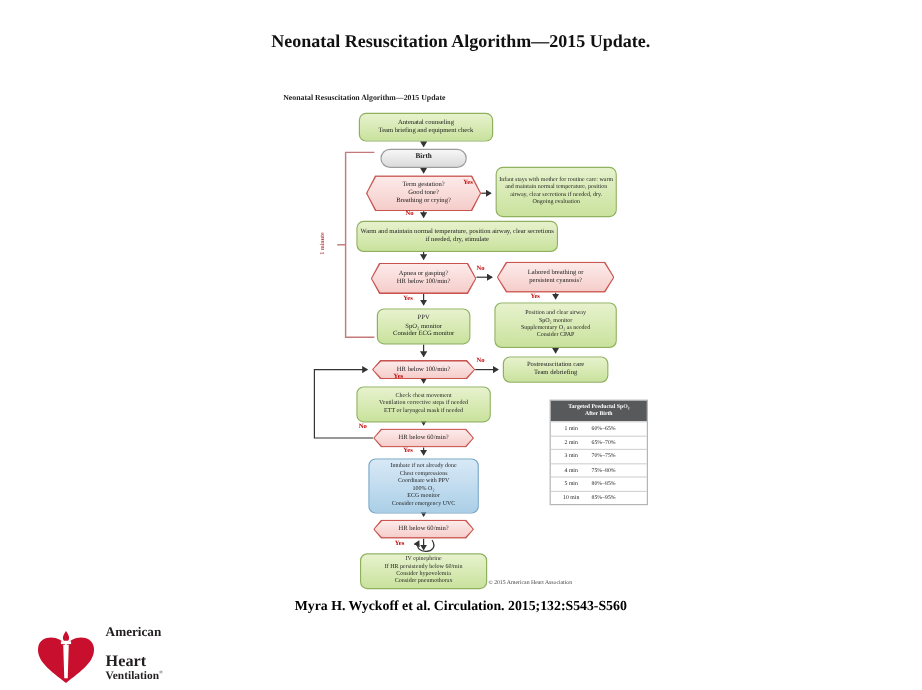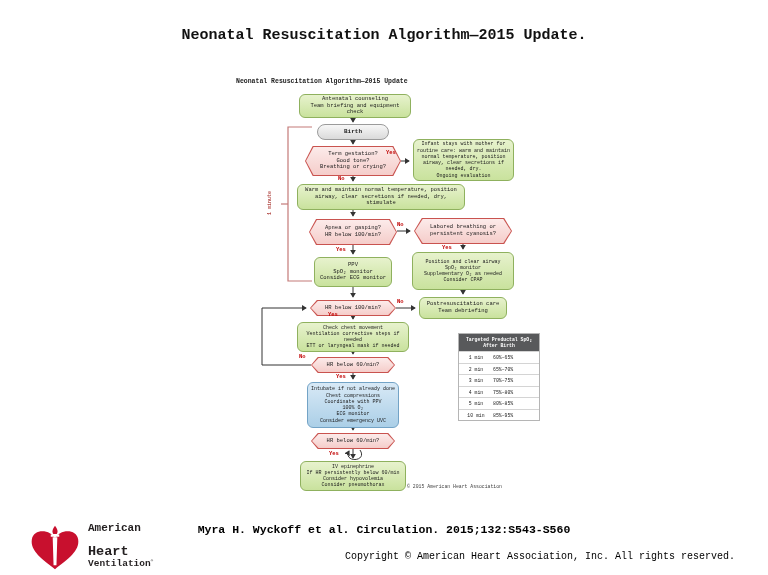--- a/index.html
+++ b/index.html
@@ -1,17 +1,17 @@
 <!DOCTYPE html>
 <html><head>
 <meta charset="utf-8">
 <style>
   html,body{margin:0;padding:0;background:#fff;}
   .page{position:relative;width:768px;height:575px;background:#fff;overflow:hidden;
-        font-family:Liberation Mono, monospace;color:#1a1a1a;}
+        font-family:Liberation Serif, serif;color:#1a1a1a;}
   .page-title{position:absolute;left:0;right:0;top:27px;text-align:center;
         font-size:15px;font-weight:bold;color:#111;}
   .chart-heading{position:absolute;left:236px;top:78px;font-size:6.5px;font-weight:bold;color:#222;}
   .connectors{position:absolute;left:0;top:0;width:768px;height:575px;}
   .node{position:absolute;box-sizing:border-box;display:flex;align-items:center;justify-content:center;
         text-align:center;white-space:pre-line;font-size:5.5px;line-height:1.25;padding:1px 2px;
         overflow:hidden;color:#1c1c1c;}
   .green{background:linear-gradient(#e7f2cd,#c9e29d);border:1px solid #8fb15e;border-radius:6px;}
   .gray{background:linear-gradient(#f7f7f7,#dadada);border:1px solid #9b9b9b;border-radius:8px;font-weight:bold;font-size:6px;}
   .blue{background:linear-gradient(#d8e9f6,#abcfe7);border:1px solid #73a3c6;border-radius:6px;}
@@ -25,21 +25,21 @@
   .timeline-label{position:absolute;left:258px;top:197px;width:30px;height:12px;
         transform:rotate(-90deg);color:#b5504c;font-weight:bold;font-size:5px;text-align:center;}
   .chart-copy{position:absolute;left:407px;top:484px;font-size:4.8px;color:#444;}
   .spo2-table{position:absolute;left:458px;top:333px;width:80px;border:1px solid #b5b5b5;background:#fff;font-size:4.8px;}
   .spo2-head{background:#58595b;color:#fff;text-align:center;white-space:pre-line;
         padding:2.5px 2px;line-height:1.3;font-weight:bold;font-size:4.8px;}
   .spo2-row{display:flex;border-top:1px solid #d4d4d4;height:10.5px;align-items:center;}
   .spo2-row span:first-child{width:34px;text-align:center;}
   .spo2-row span:last-child{flex:1;text-align:left;}
   .citation{position:absolute;left:0;right:0;top:499px;text-align:center;
-        font-size:11.5px;font-weight:bold;color:#000;margin-top:24px;}
+        font-size:11.5px;font-weight:bold;color:#000;}
   .footer-copy{position:absolute;right:33px;top:551px;font-size:10px;color:#000;}
   .logo{position:absolute;left:28px;top:521px;display:flex;align-items:center;gap:6px;}
   .logo-text{line-height:1;color:#231f20;font-weight:bold;}
   .logo-text .l1{font-size:11px;}
   .logo-text .l2{font-size:13.5px;margin-top:11px;}
   .logo-text .l3{font-size:9.5px;margin-top:1px;}
   .logo-text sup{font-size:4px;font-weight:normal;}
 </style>
 </head>
 <body>
@@ -195,15 +195,14 @@
       <rect x="23.6" y="13" width="8.8" height="2.4" fill="#fff"></rect>
       <path d="M25.6 16 L30.4 16 L29.5 45 L26.5 45 Z" fill="#fff"></path>
     </svg>
     <div class="logo-text">
       <div class="l1">American</div>
       <div class="l2">Heart</div>
       <div class="l3"><span>Ventilation</span><sup>®</sup></div>
     </div>
   </div>
 
-  <div class="footer-copy">Copyright © American Heart Association, Inc. All rights reserved.</div>
 
 </div>
 
 </body></html>

